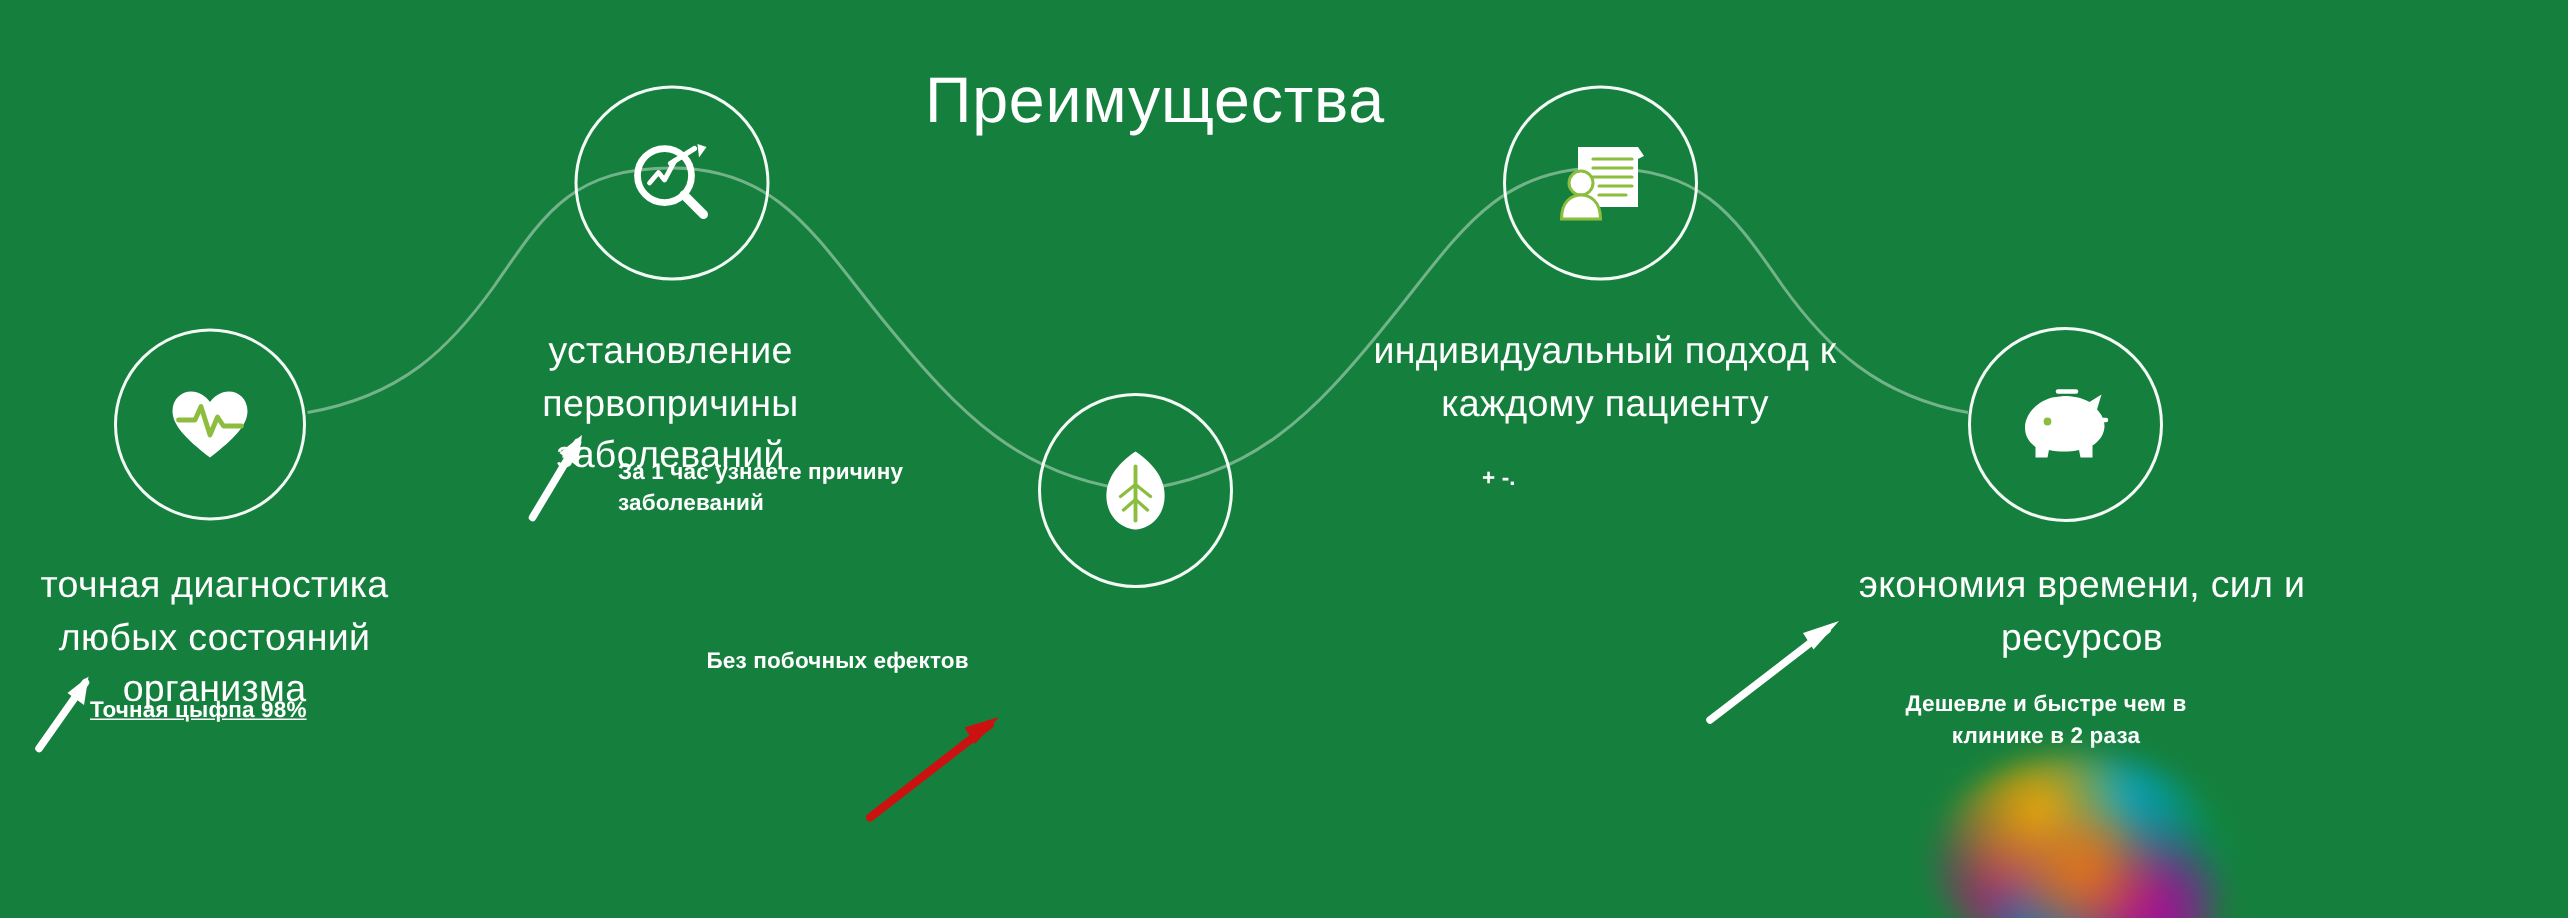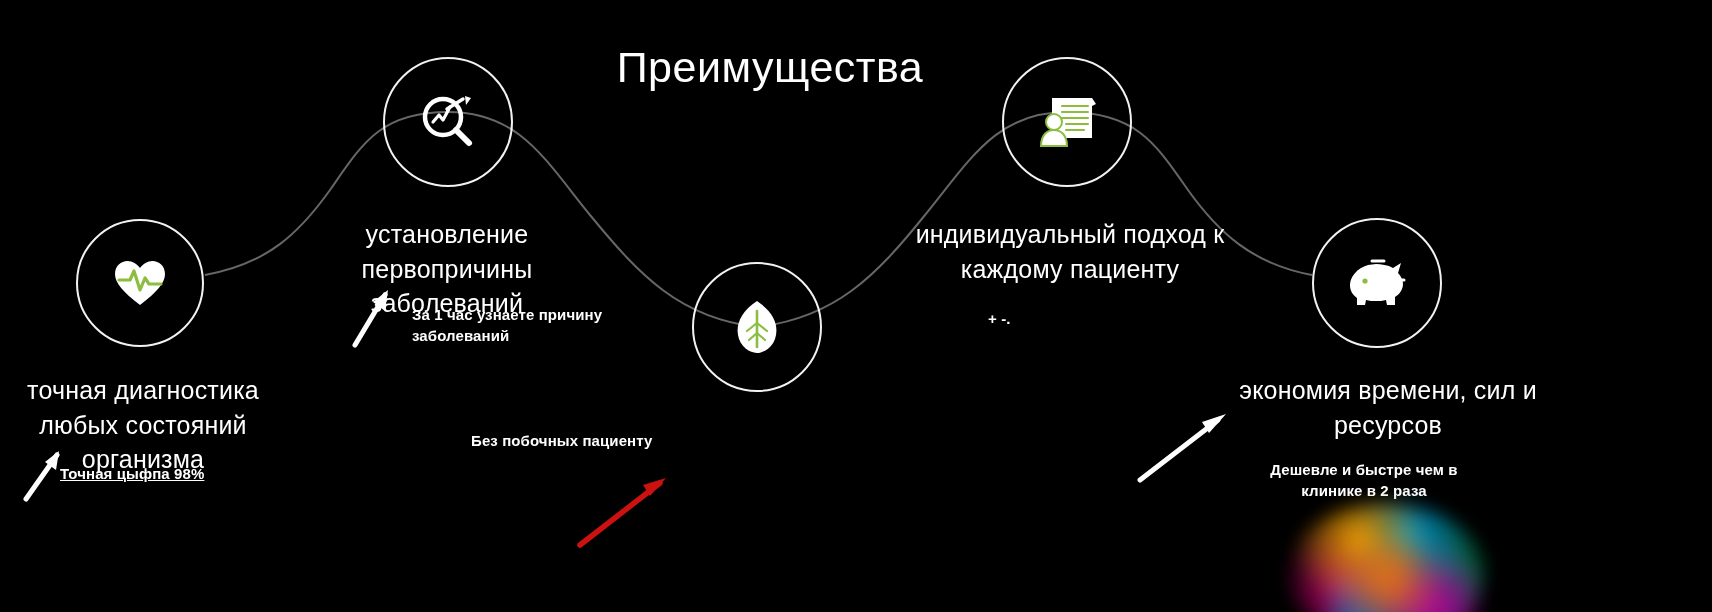--- a/index.html
+++ b/index.html
@@ -14,21 +14,21 @@
     font-family: "Liberation Sans", sans-serif;
     background: #8cbd3e;
     position: relative;
   }
 
   #stage {
     position: absolute;
     left: 0; top: 0;
     width: 1712px;
     height: 612px;
-    background: #000000;
+    background: #15803d;
     overflow: hidden;
   }
 
   
   #connector {
     position: absolute;
     left: 0; top: 0;
     width: 1712px;
     height: 612px;
     pointer-events: none;
@@ -198,21 +198,21 @@
     </svg>
   </div>
 
   <div class="label lbl-diag">точная диагностика любых состояний организма</div>
   <div class="label lbl-cause">установление первопричины заболеваний</div>
   <div class="label lbl-econom">экономия времени, сил и ресурсов</div>
   <div class="label lbl-individ">индивидуальный подход к каждому пациенту</div>
 
   <div class="note note-98">Точная цыфпа 98%</div>
   <div class="note note-1hour">За 1 час узнаете причину заболеваний</div>
-  <div class="note note-noside">Без побочных пациенту</div>
+  <div class="note note-noside">Без побочных ефектов</div>
   <div class="note note-plus">+ -.</div>
   <div class="note note-cheaper">Дешевле и быстре чем в клинике в 2 раза</div>
 
   <svg class="arrow-layer" viewBox="0 0 1712 612">
 
     <g>
       <path d="M26 499 L 57 455" stroke="#ffffff" stroke-width="5" stroke-linecap="round" fill="none"></path>
       <path d="M59 451 L 56 470 L 45 462 Z" fill="#ffffff"></path>
     </g>
 

